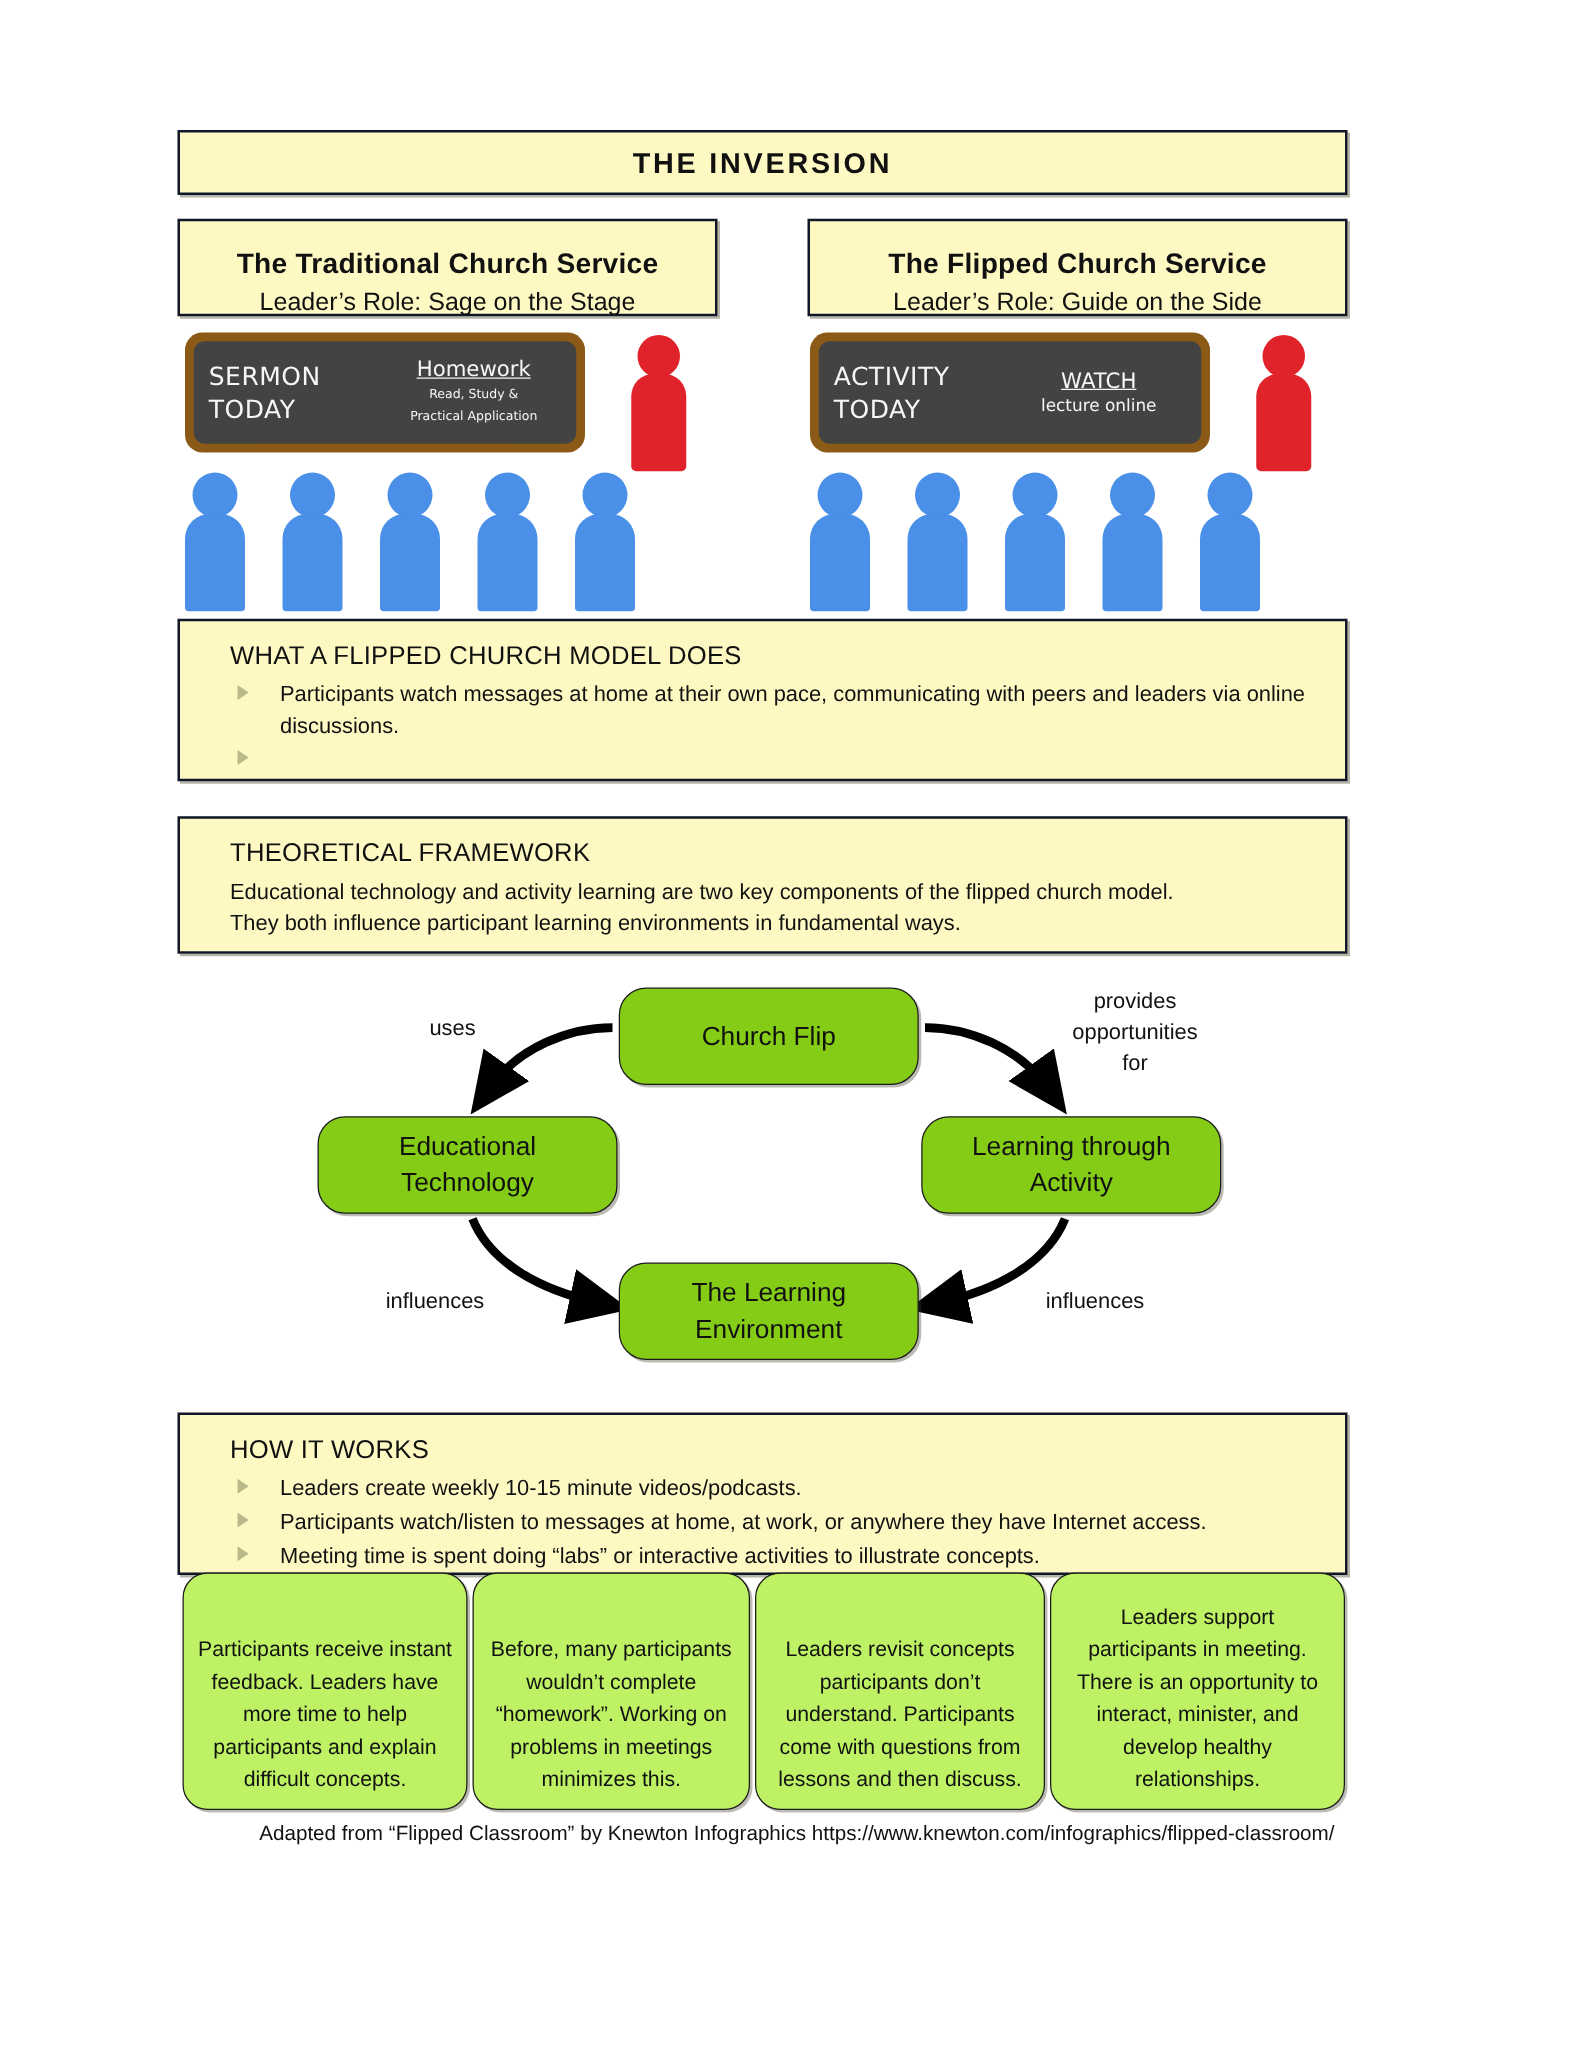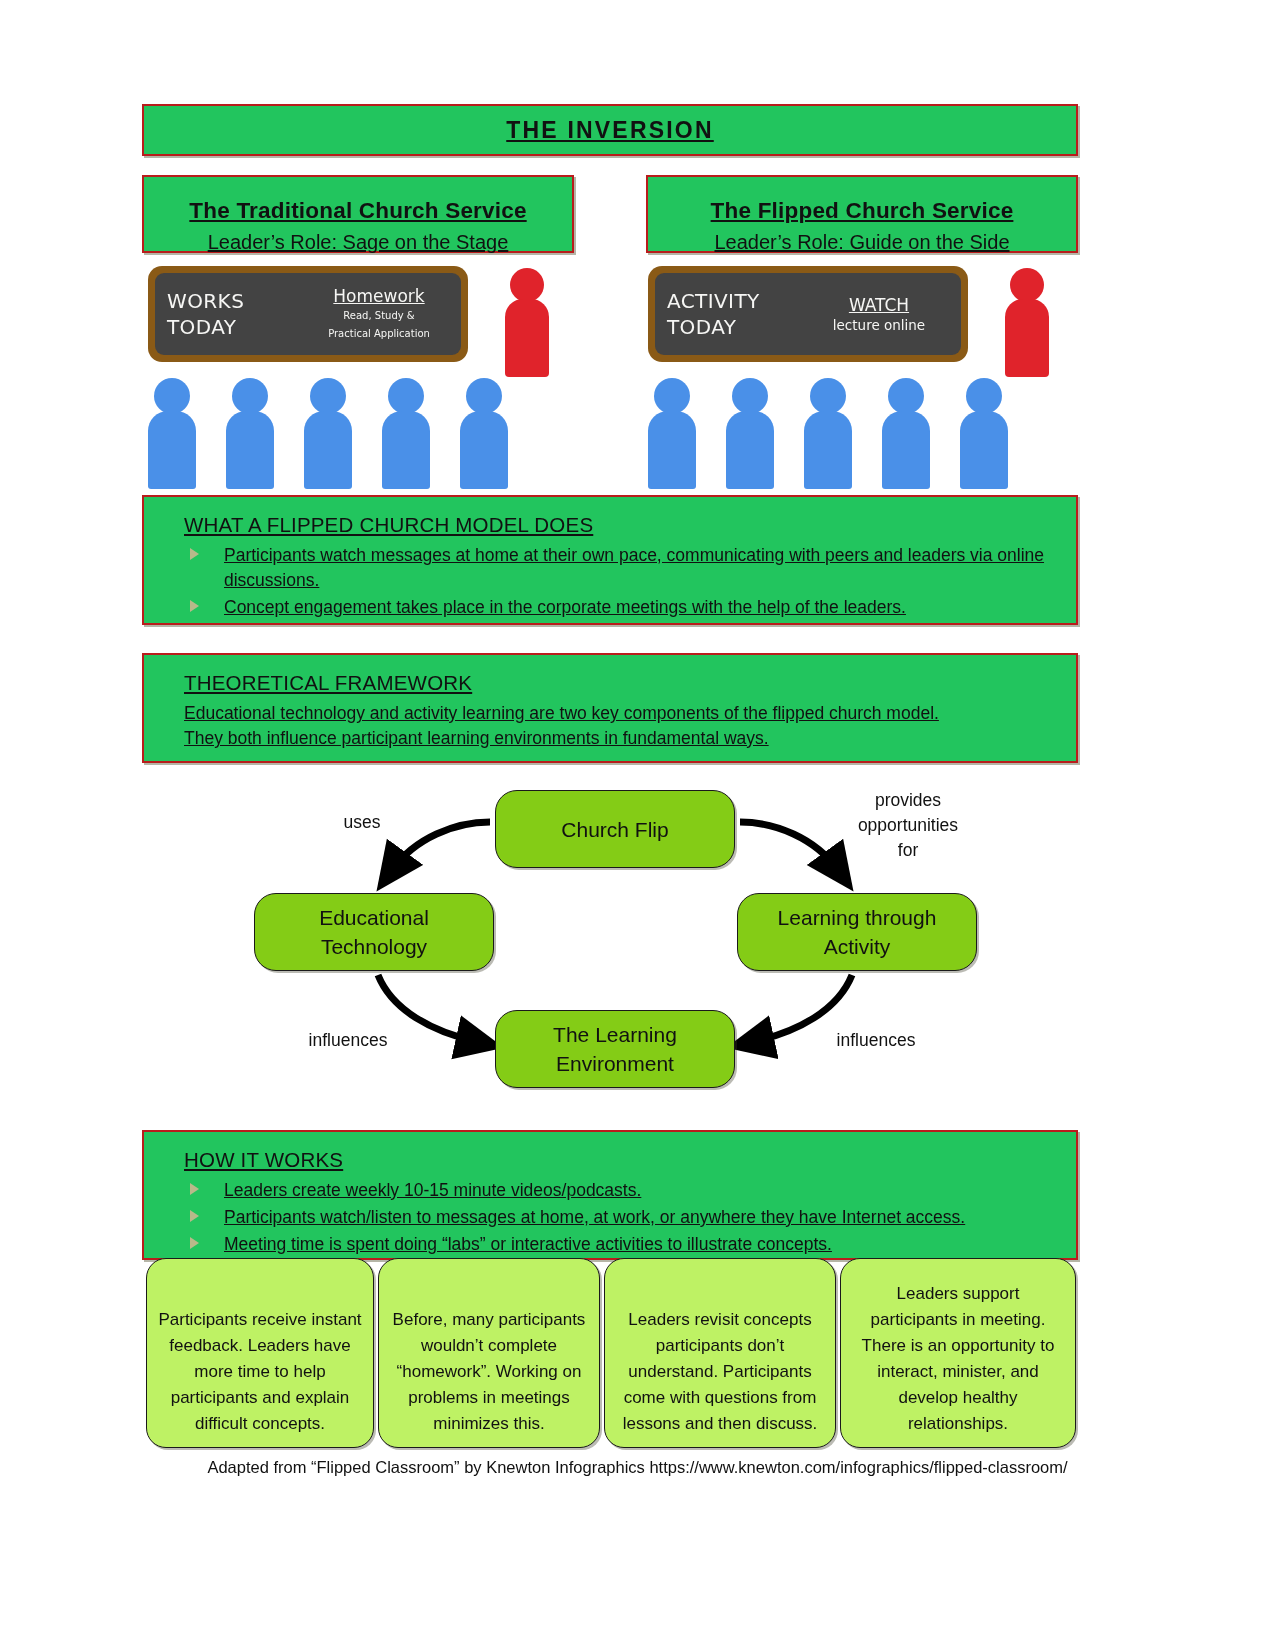--- a/index.html
+++ b/index.html
@@ -9,25 +9,24 @@
     background:#ffffff;
     font-family:"Liberation Sans", sans-serif;
     color:#111;
     position:relative;
     overflow:hidden;
   }
   .page { position:absolute; left:0; top:0; width:1275px; height:1650px; }
 
   
   .ybox {
-    background:#22c55e;
-    border:2px solid #b91c1c;
+    background:#fef9c3;
+    border:2px solid #0f172a;
     box-shadow:2px 2px 0 rgba(90,90,60,.45);
     position:absolute;
-    text-decoration:underline;
   }
 
   
   #title-bar {
     left:142px; top:104px; width:936px; height:52px;
     display:flex; align-items:center; justify-content:center;
   }
   #title-bar .t {
     font-size:23px; font-weight:bold; letter-spacing:2.2px;
   }
@@ -164,21 +163,21 @@
     <div class="h2">Leader’s Role:  Sage on the Stage</div>
   </div>
   <div class="ybox col-head" id="col-head-right">
     <div class="h1">The Flipped Church Service</div>
     <div class="h2">Leader’s Role:  Guide on the Side</div>
   </div>
 
   <div class="board" id="board-left">
     <div class="inner">
       <div class="bigcol">
-        <div>WORKS</div>
+        <div>SERMON</div>
         <div>TODAY</div>
       </div>
       <div class="smallcol">
         <div class="hw">Homework</div>
         <div class="ln big">Read, Study &amp;</div>
         <div class="ln big">Practical Application</div>
       </div>
     </div>
   </div>
 
@@ -242,21 +241,21 @@
   </div>
   <div class="person attendee" style="left:960px; top:378px;">
     <div class="head"></div>
     <div class="body"></div>
   </div>
 
   <div class="ybox panel" id="panel-does">
     <h3>WHAT A FLIPPED CHURCH MODEL DOES</h3>
     <ul class="bullets">
       <li><span class="tri"></span><span>Participants watch messages at home at their own pace, communicating with peers and leaders via online discussions.</span></li>
-      <li><span class="tri"></span><span>Concept engagement takes place in the corporate meetings with the help of the leaders.</span></li>
+      <li><span class="tri"></span></li>
     </ul>
   </div>
 
   <div class="ybox panel" id="panel-theory">
     <h3>THEORETICAL FRAMEWORK</h3>
     <p>Educational technology and activity learning are two key components of the flipped church model.</p>
     <p>They both influence participant learning environments in fundamental ways.</p>
   </div>
 
   <div id="flow">

